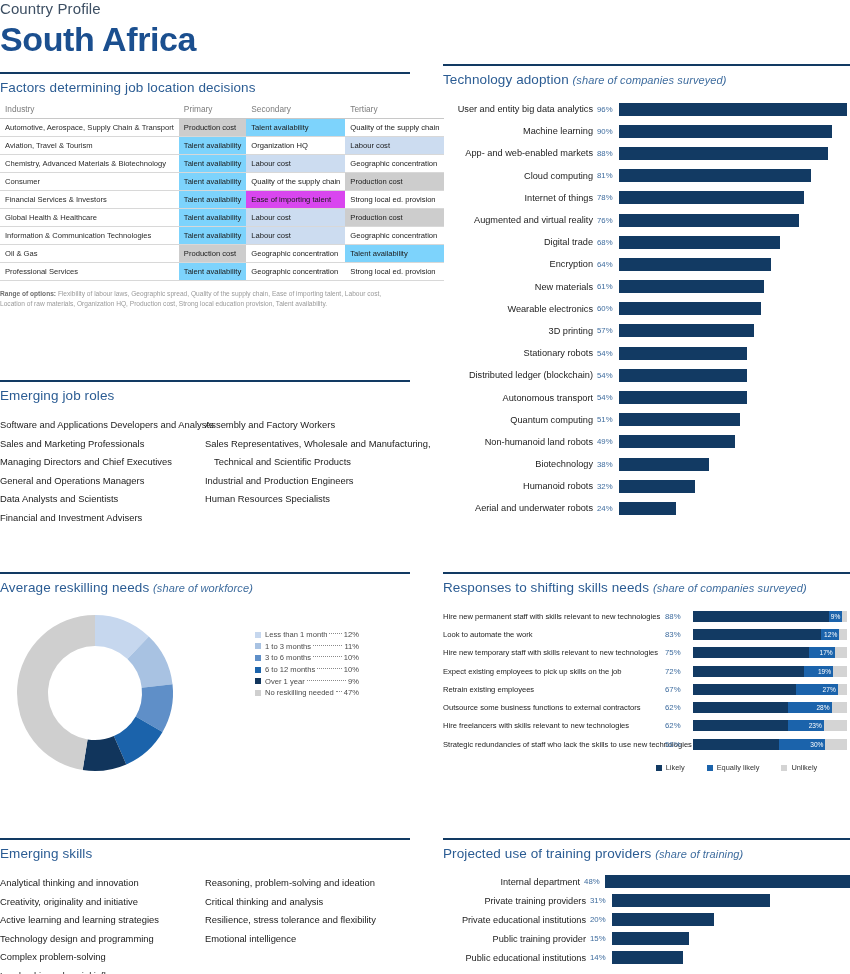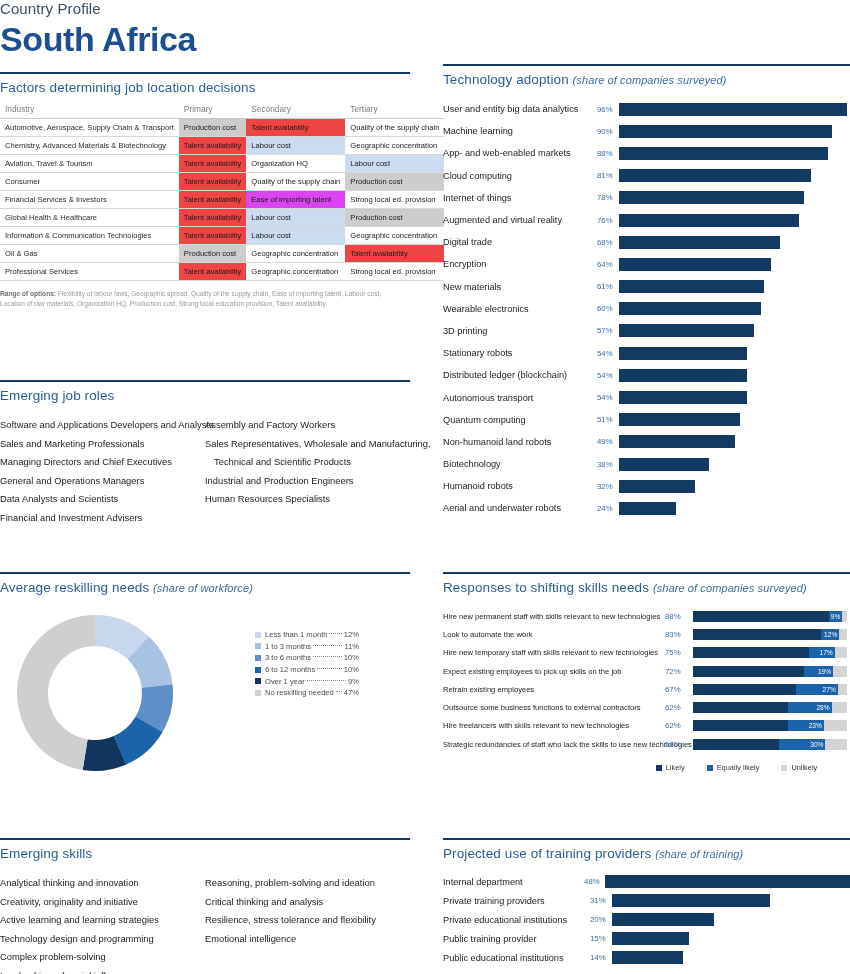--- a/index.html
+++ b/index.html
@@ -41,21 +41,21 @@
     font-size: 8.3px; font-weight: normal; color: #7c7c7c;
     text-align: left; padding: 0 5px 4px 5px;
     border-bottom: 1px solid #c8c8c8;
   }
   table.factors td {
     font-size: 7.6px; padding: 4px 5px; height: 16px;
     border-bottom: 1px solid #d8d8d8; white-space: nowrap; color: #1a1a1a;
   }
   table.factors td.ind { width: 145px; color: #2a2a2a; }
   table.factors td.c { width: 86px; }
-  .v-dark  { background: #ef4444; color: #ffffff; }
+  .v-dark  { background: #7dd3fc; color: #ffffff; }
   .v-light { background: #ccdcf0; }
   .v-gray  { background: #cdcdcd; }
   .v-dgray { background: #d946ef; color: #ffffff; margin-top: 36px; }
   .v-none  { background: transparent; }
   .footnote {
     margin-top: 8px; font-size: 6.6px; line-height: 1.55; color: #9a9a9a; width: 402px;
   }
   .footnote b { color: #6f6f6f; }
 
   
@@ -64,21 +64,21 @@
   .lists ul:first-child { width: 205px; }
   .lists li {
     font-size: 9.4px; line-height: 18.5px; color: #1c1c1c; white-space: nowrap;
   }
   .lists li.ind { padding-left: 9px; }
 
   
   .bars { margin-top: 11px; }
   .barrow { display: flex; align-items: center; height: 22.2px; }
   .barrow .lbl {
-    font-size: 9.2px; color: #1c1c1c; text-align: left; white-space: nowrap;
+    font-size: 9.2px; color: #1c1c1c; text-align: right; white-space: nowrap;
   }
   .barrow .pct {
     font-size: 7.8px; color: #3e6c9e; width: 26px; text-align: left; padding-left: 4px;
   }
   .barrow .track { flex: 1; height: 13px; position: relative; }
   .barrow .fill { height: 13px; background: #123a63; }
   .tech .lbl { width: 150px; }
   .tech .barrow { height: 22.2px; }
   .prov .lbl { width: 143px; }
   .prov .barrow { height: 19px; }
@@ -134,30 +134,30 @@
       </tr>
         </thead>
       <tbody id="factors-body">
           <tr>
             <td class="ind">Automotive, Aerospace, Supply Chain &amp; Transport</td>
             <td class="c v-gray">Production cost</td>
             <td class="c v-dark">Talent availability</td>
             <td class="c v-none">Quality of the supply chain</td>
           </tr>
           <tr>
+            <td class="ind">Aviation, Travel &amp; Tourism</td>
+            <td class="c v-dark">Talent availability</td>
+            <td class="c v-none">Organization HQ</td>
+            <td class="c v-light">Labour cost</td>
+          </tr>
+          <tr>
             <td class="ind">Chemistry, Advanced Materials &amp; Biotechnology</td>
             <td class="c v-dark">Talent availability</td>
             <td class="c v-light">Labour cost</td>
             <td class="c v-none">Geographic concentration</td>
-          </tr>
-          <tr>
-            <td class="ind">Aviation, Travel &amp; Tourism</td>
-            <td class="c v-dark">Talent availability</td>
-            <td class="c v-none">Organization HQ</td>
-            <td class="c v-light">Labour cost</td>
           </tr>
           <tr>
             <td class="ind">Consumer</td>
             <td class="c v-dark">Talent availability</td>
             <td class="c v-none">Quality of the supply chain</td>
             <td class="c v-gray">Production cost</td>
           </tr>
           <tr>
             <td class="ind">Financial Services &amp; Investors</td>
             <td class="c v-dark">Talent availability</td>

